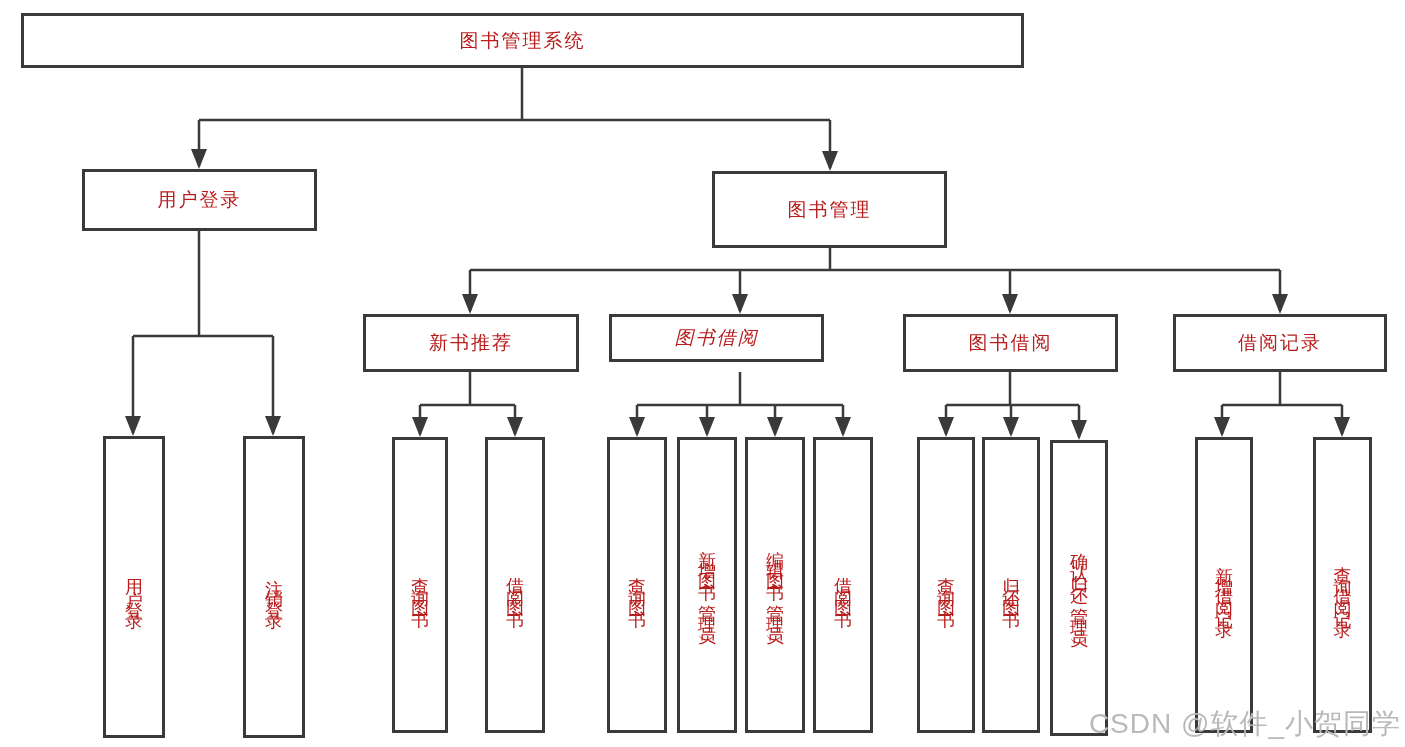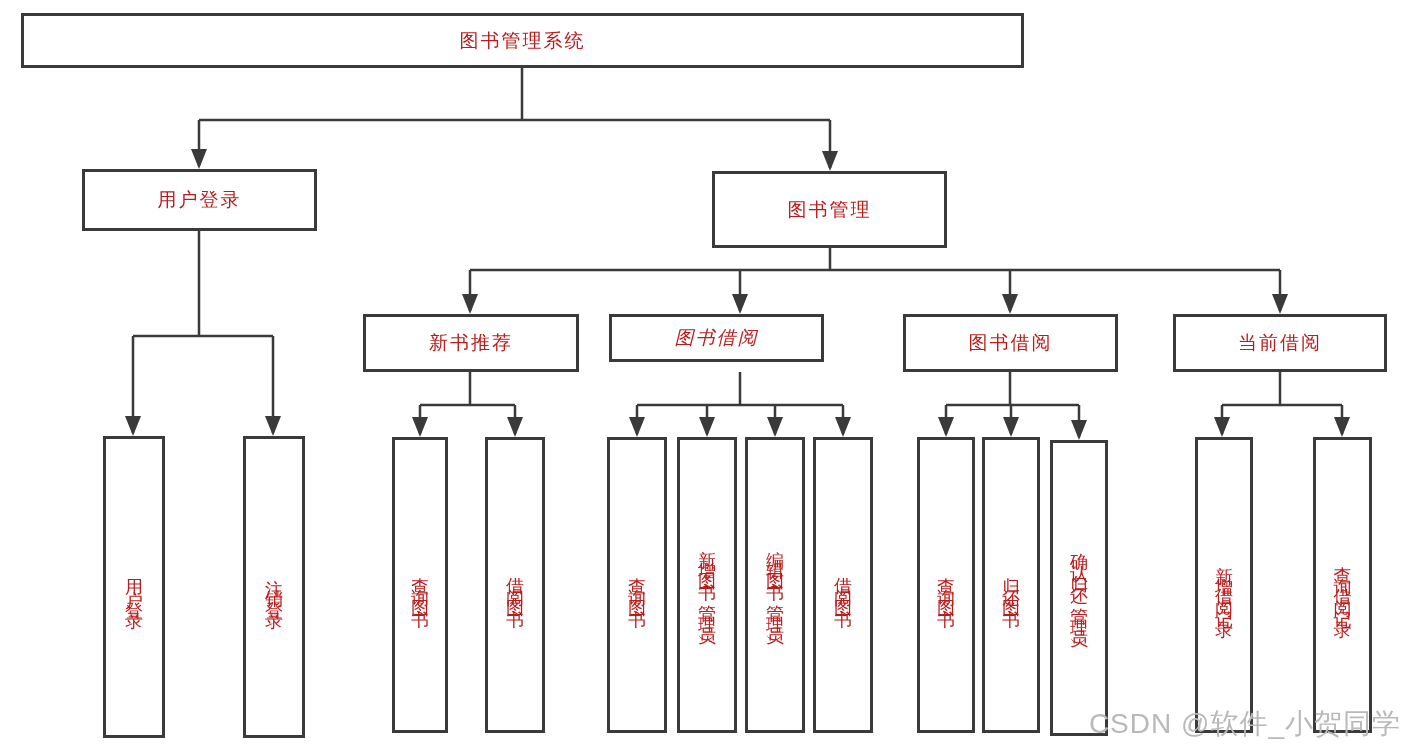--- a/index.html
+++ b/index.html
@@ -114,21 +114,21 @@
   </svg>
 
   <div class="node node-h" style="left:21px; top:13px; width:1003px; height:55px;">图书管理系统</div>
 
   <div class="node node-h" style="left:82px; top:169px; width:235px; height:62px;">用户登录</div>
   <div class="node node-h" style="left:712px; top:171px; width:235px; height:77px;">图书管理</div>
 
   <div class="node node-h" style="left:363px; top:314px; width:216px; height:58px;">新书推荐</div>
   <div class="node node-h" style="left:609px; top:314px; width:215px; height:48px;font-style:italic;">图书借阅</div>
   <div class="node node-h" style="left:903px; top:314px; width:215px; height:58px;">图书借阅</div>
-  <div class="node node-h" style="left:1173px; top:314px; width:214px; height:58px;">当前借阅</div>
+  <div class="node node-h" style="left:1173px; top:314px; width:214px; height:58px;">借阅记录</div>
 
   <div class="node leaf" style="left:103px; top:436px; width:62px; height:302px;">
     <span>用户登录</span>
   </div>
   <div class="node leaf" style="left:243px; top:436px; width:62px; height:302px;">
     <span>注销登录</span>
   </div>
 
   <div class="node leaf" style="left:392px; top:437px; width:56px; height:296px;">
     <span>查询图书</span>

